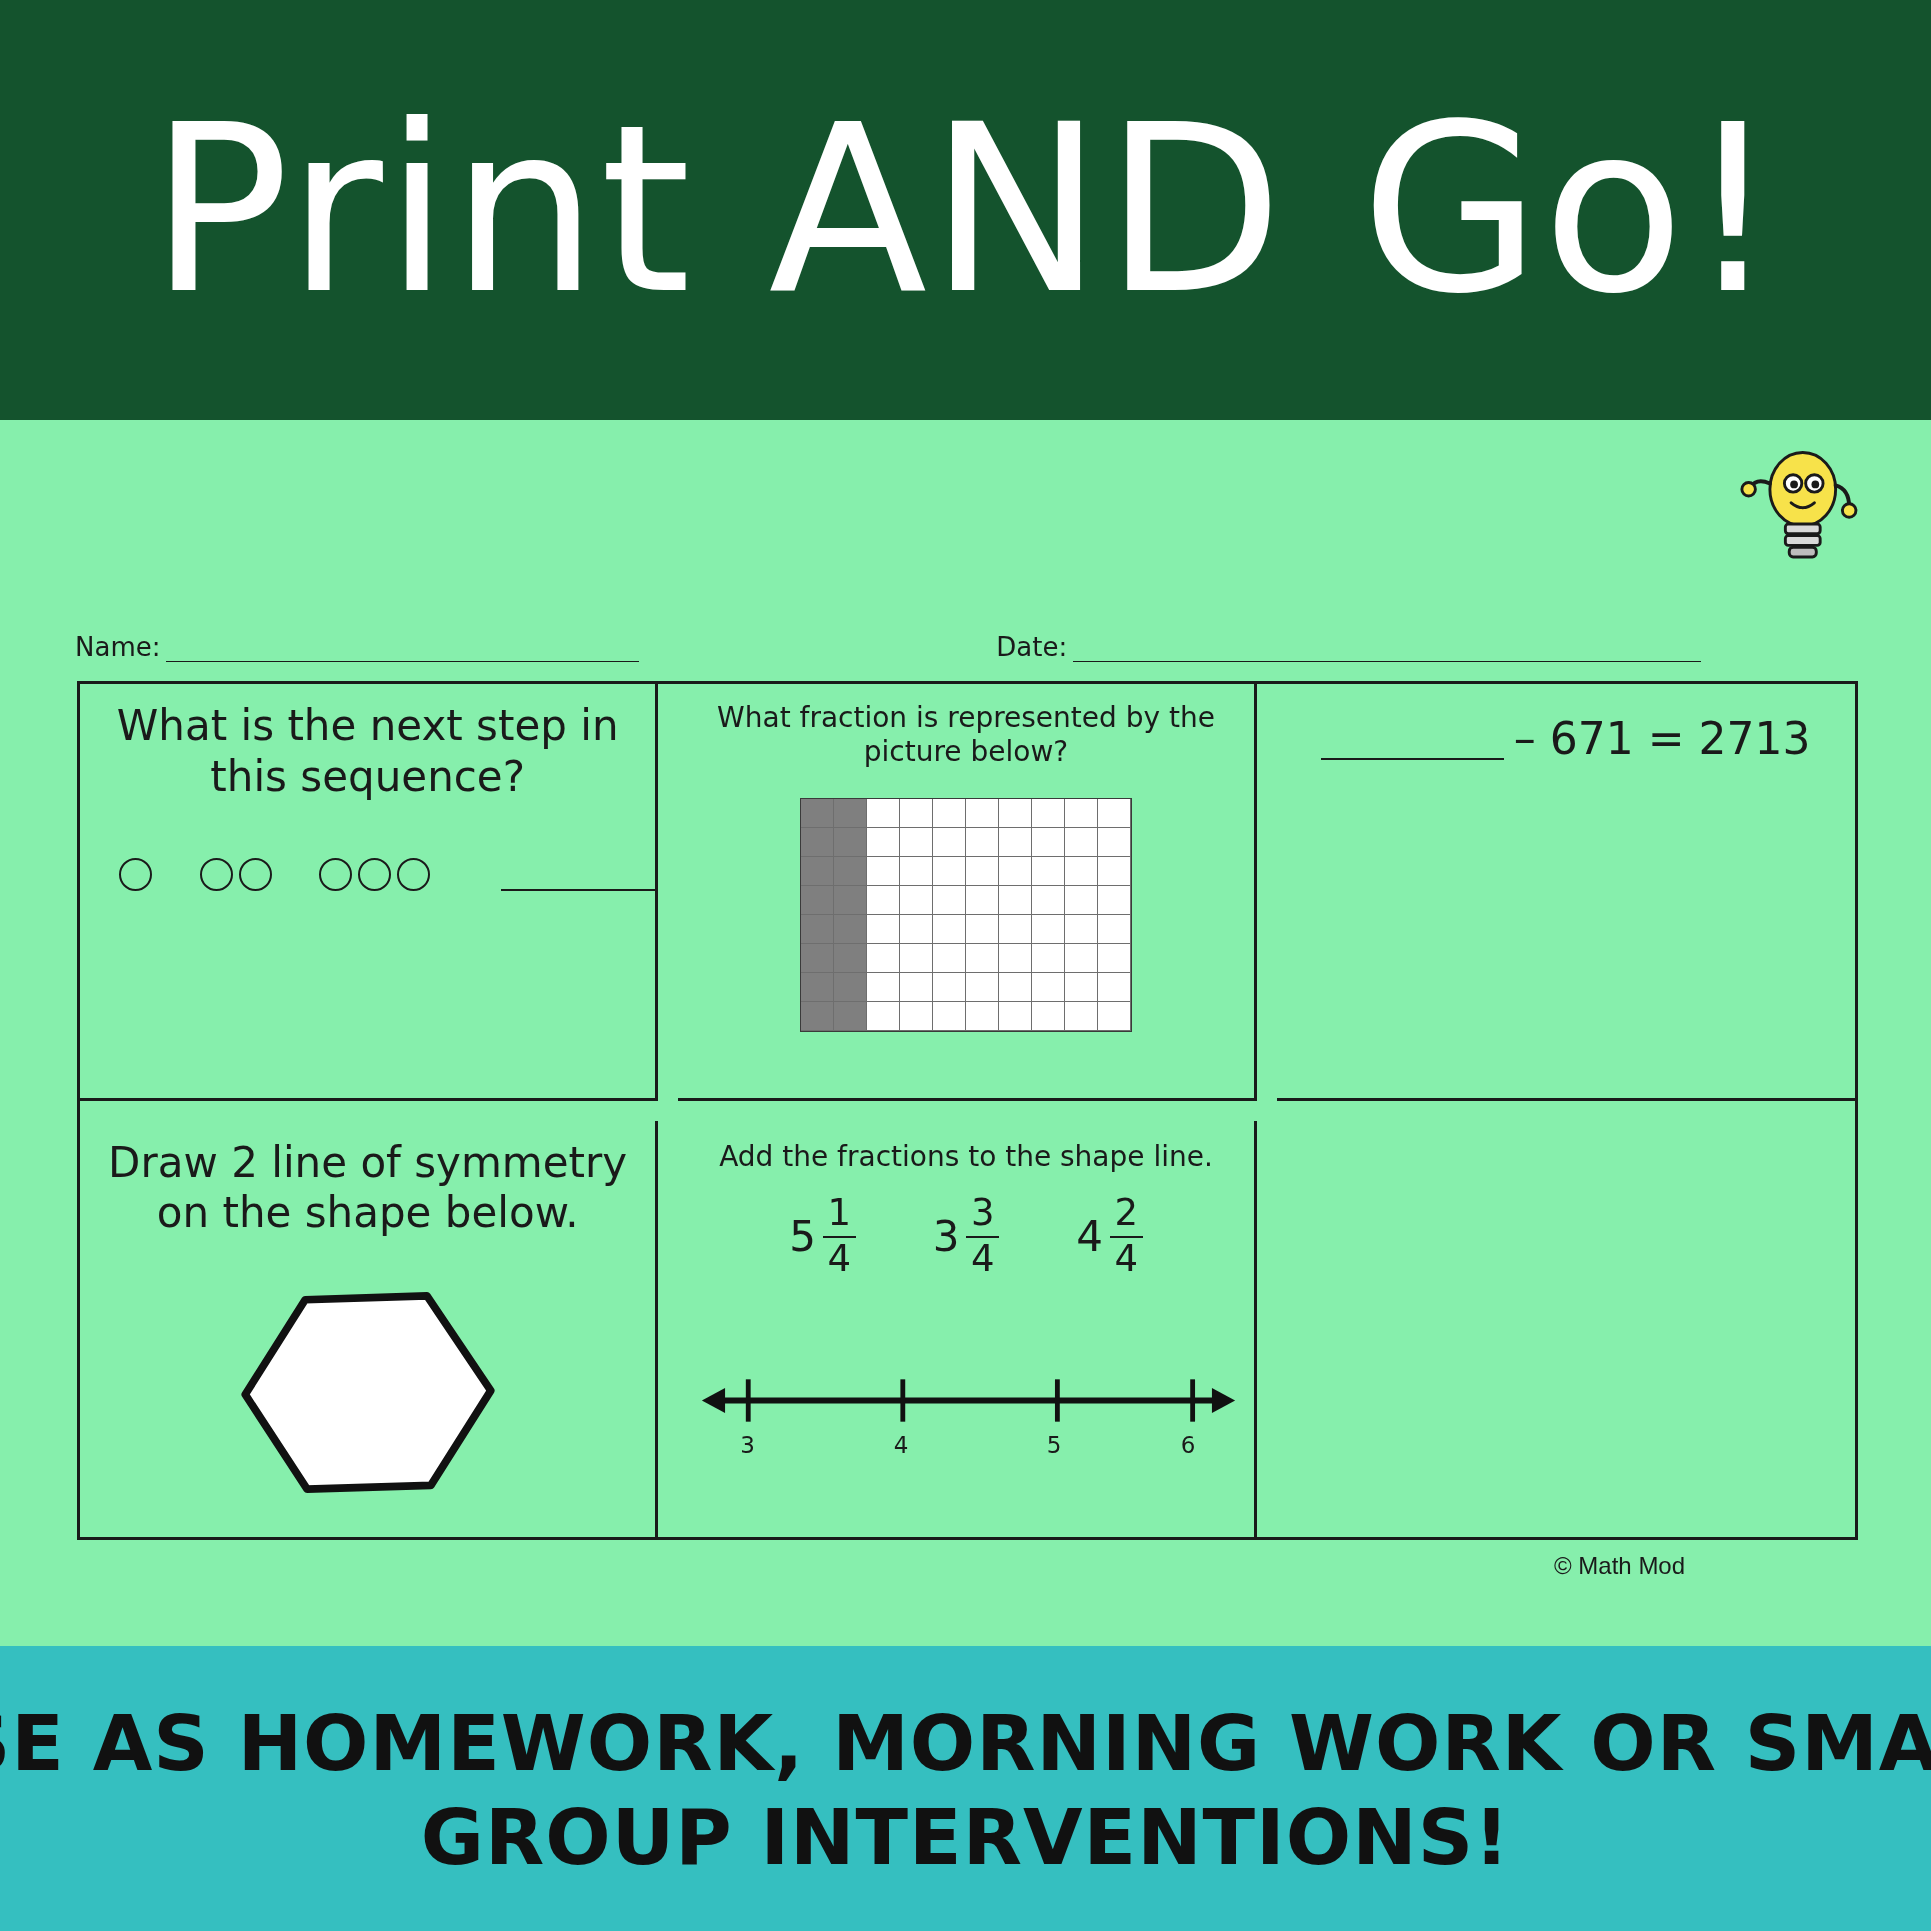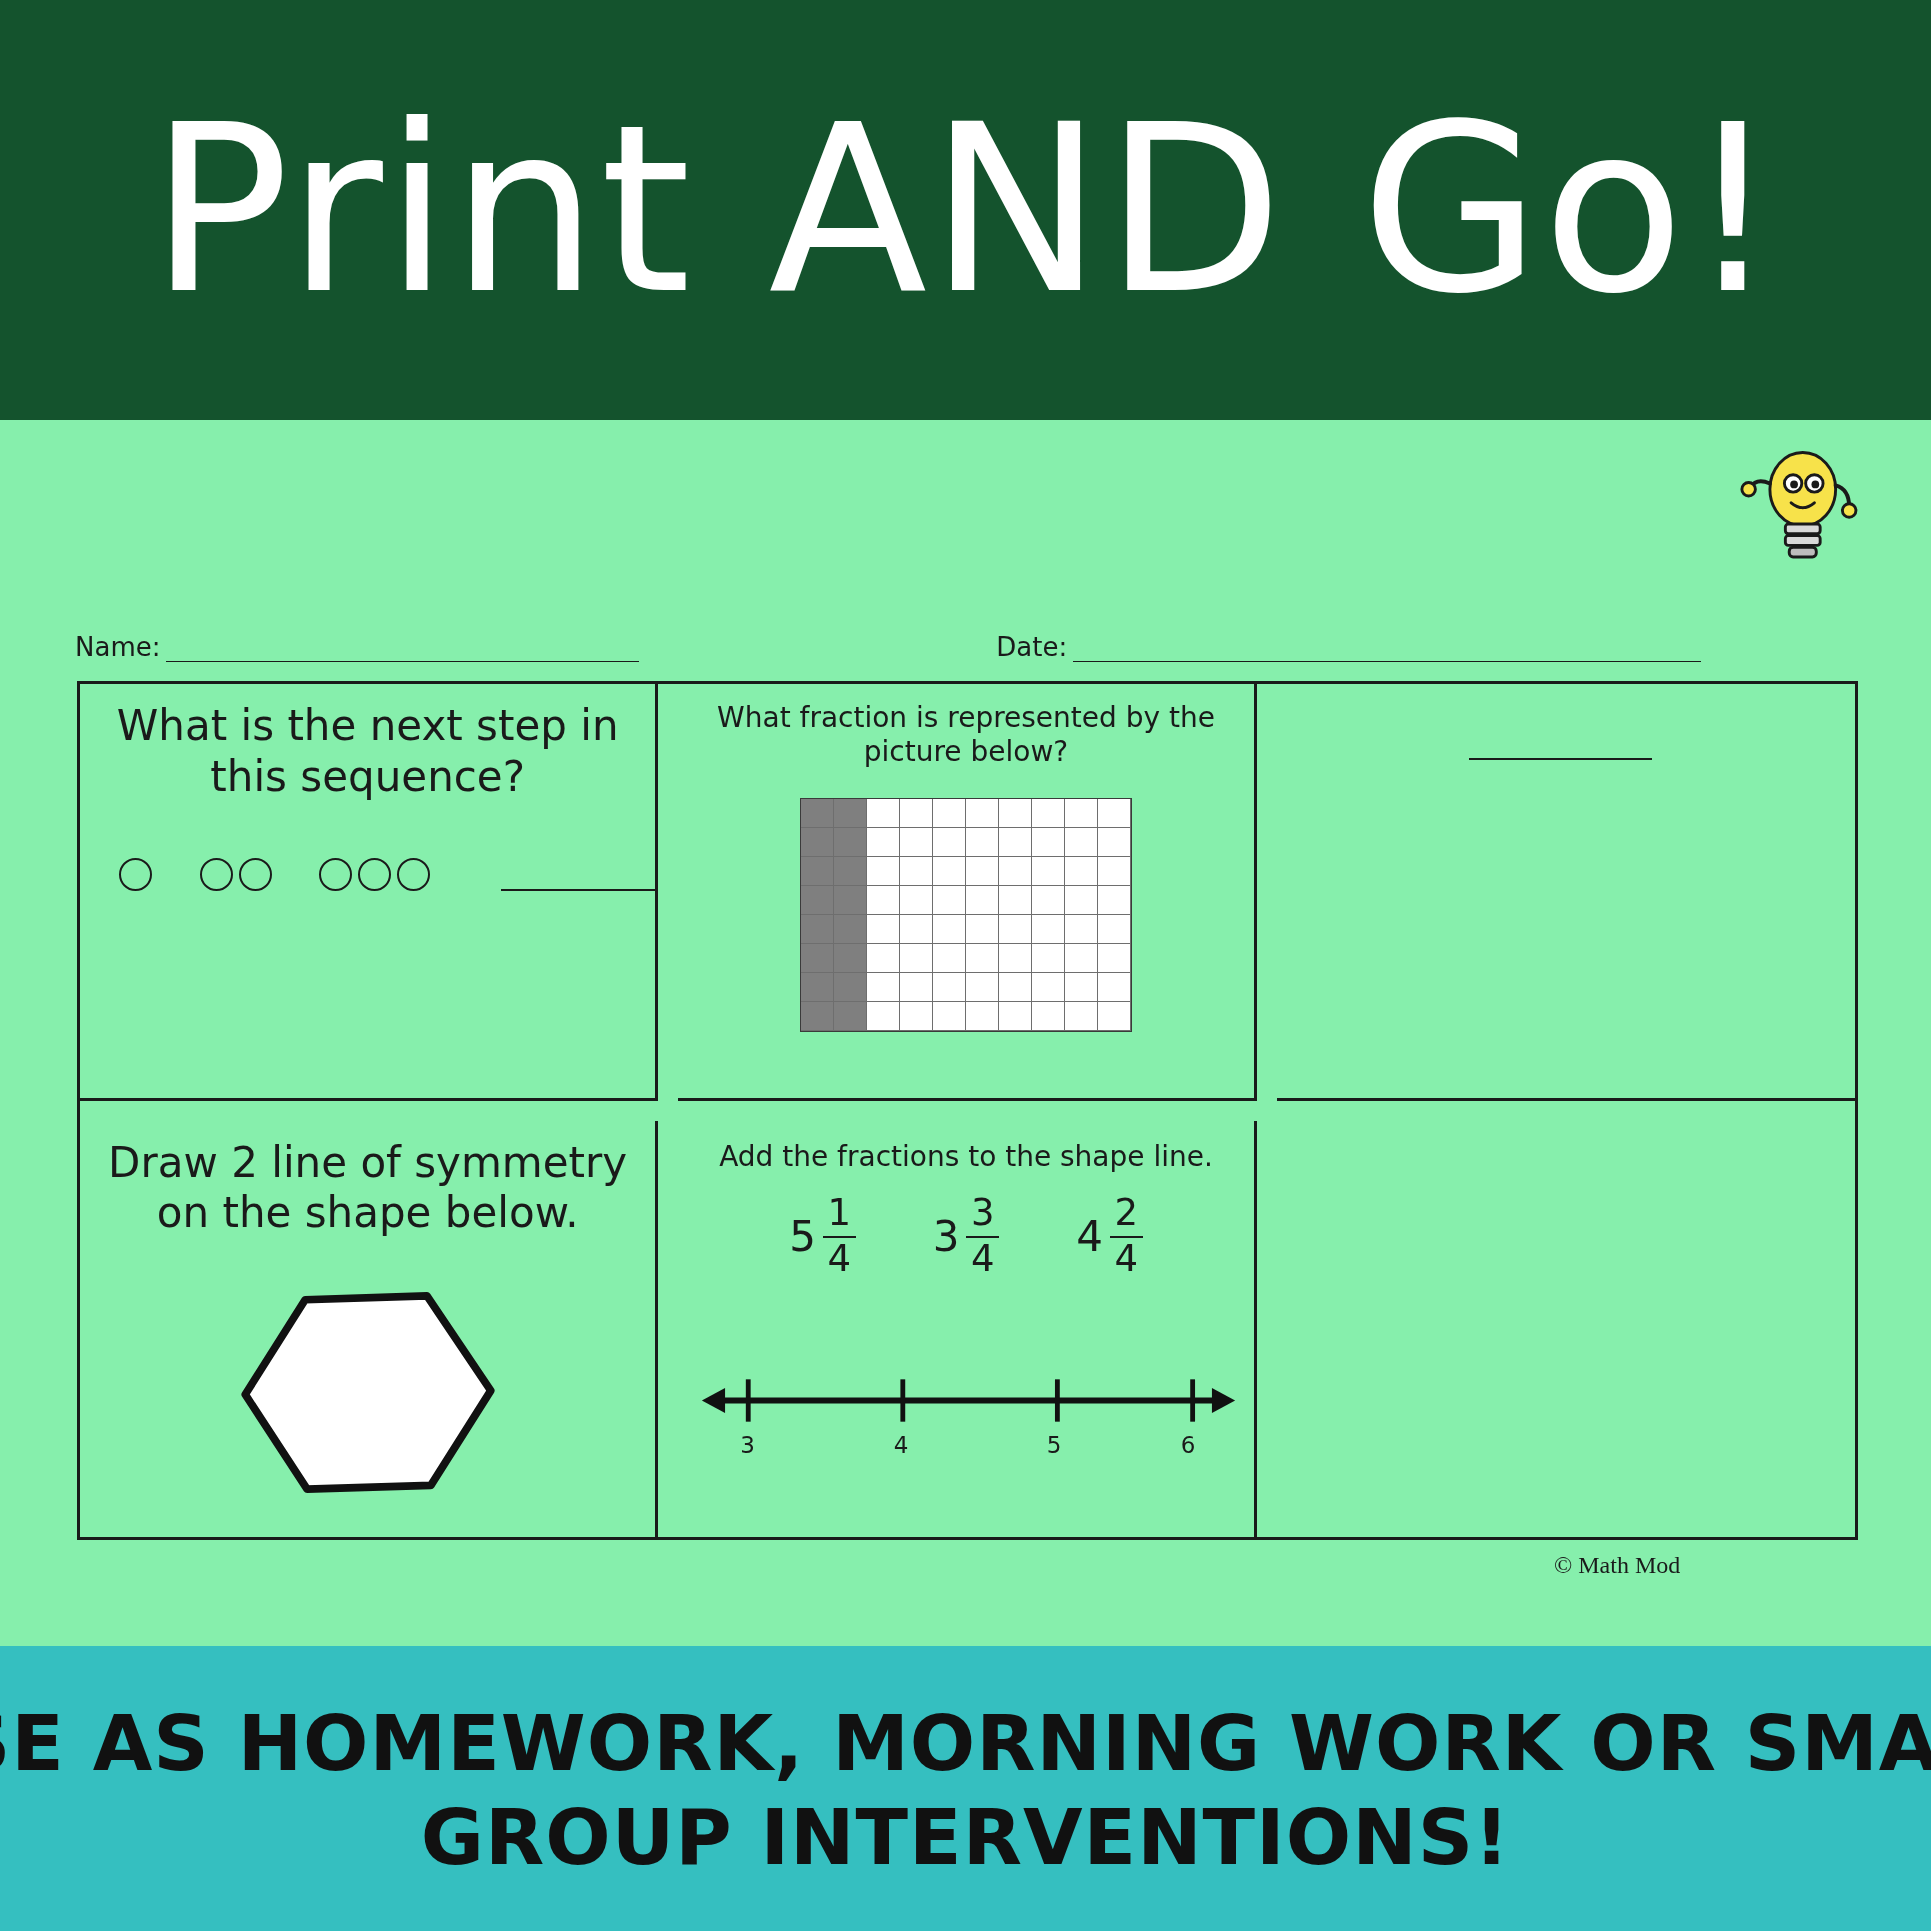--- a/index.html
+++ b/index.html
@@ -268,21 +268,21 @@
   .nl-ticklabels span {
     position: absolute;
     transform: translateX(-50%);
   }
 
   
   .copyright {
     position: absolute;
     left: 1554px;
     top: 1132px;
-    font-family: Liberation Serif, serif;
+    font-family: Liberation Sans, sans-serif;
     font-size: 24px;
     color: #1a1a1a;
     white-space: nowrap;
   }
 </style>
 </head>
 <body>
 
 <div class="banner-top">
   <div class="banner-text">Print AND Go!</div>
@@ -419,21 +419,21 @@
           <div></div>
           <div></div>
           <div></div>
           <div></div>
         </div>
     </div>
 
 
     <div class="cell">
       <div class="subeq">
-        <span class="sub-blank"></span>
+        <span class="sub-blank"></span><span>– 671 = 2713</span>
       </div>
     </div>
 
     <div class="cell">
       <div class="q-text q-big">Draw 2 line of symmetry on the shape below.</div>
       <div class="hexwrap">
         <svg width="261" height="208" viewBox="0 0 270 215">
           <polygon points="70,10 196,6 262,104 200,202 72,206 8,108" fill="#ffffff" stroke="#111111" stroke-width="8" stroke-linejoin="round"></polygon>
         </svg>
       </div>

